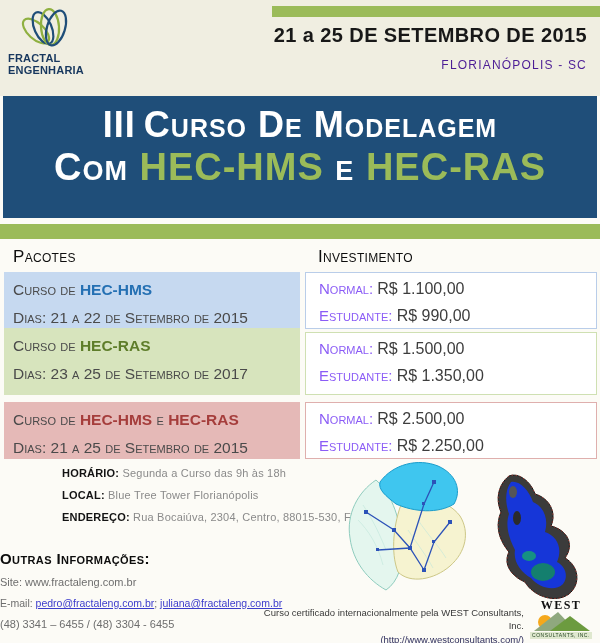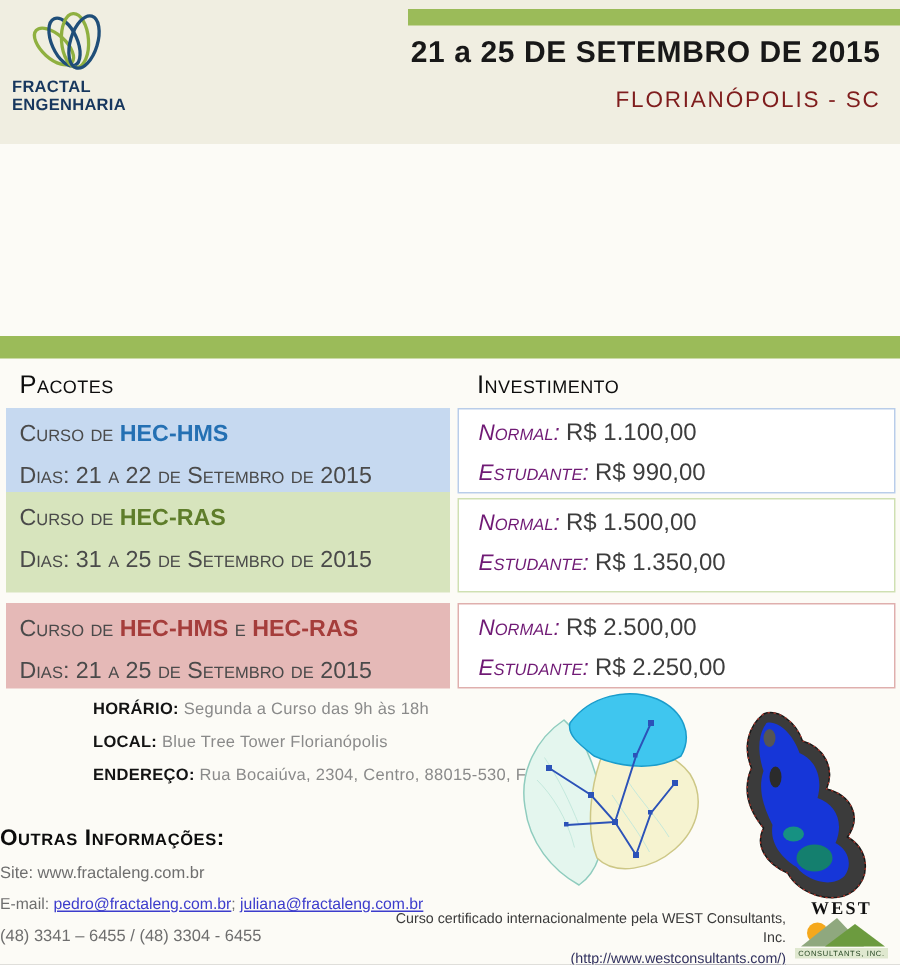--- a/index.html
+++ b/index.html
@@ -8,21 +8,21 @@
     position:relative; width:600px; height:643px; margin:0 auto;
     background:#fcfbf6; overflow:hidden;
   }
   
   .top{ position:absolute; left:0; top:0; width:600px; height:96px; background:#f0eee1; }
   .green-tab{ position:absolute; left:272px; right:0; top:6px; height:11px; background:#9bbb59; }
   .logo{ position:absolute; left:8px; top:4px; }
   .logo svg{ display:block; margin-left:12px; }
   .logo-text{ font-size:11px; font-weight:bold; color:#17375e; line-height:1.05; letter-spacing:.2px; margin-top:1px; }
   .hdr-date{ position:absolute; right:13px; top:24px; font-size:20px; font-weight:bold; color:#181818; letter-spacing:.4px; }
-  .hdr-city{ position:absolute; right:13px; top:58px; font-size:15px; color:#7f1d1d; letter-spacing:1.2px; }
+  .hdr-city{ position:absolute; right:13px; top:58px; font-size:12px; color:#4c1d95; letter-spacing:1.2px; }
   
   .banner{ position:absolute; left:3px; right:3px; top:96px; height:122px; background:#1f4e79;
            text-align:center; color:#fff; }
   .banner .l1{ margin-top:8px; font-size:36px; font-weight:bold; font-variant:small-caps; letter-spacing:1px; }
   .banner .l1 .roman{ font-variant:normal; margin-right:8px; }
   .banner .l2{ font-size:38px; font-weight:bold; font-variant:small-caps; letter-spacing:1px; margin-top:0px; }
   .green-text{ color:#9bbb59; }
   
   .divider{ position:absolute; left:0; top:224px; width:600px; height:15px; background:#9bbb59; }
   
@@ -36,21 +36,21 @@
   .row-blue  .cell-l{ background:#c6d9f0; } .row-blue  .cell-r{ border-color:#b9cde9; }
   .row-green .cell-l{ background:#d7e4bd; } .row-green .cell-r{ border-color:#cfe0b2; }
   .row-red   .cell-l{ background:#e5b9b7; } .row-red   .cell-r{ border-color:#dfafad; }
   .course-line{ font-size:15.5px; font-variant:small-caps; color:#4a4a4a; margin-bottom:10px; white-space:nowrap; }
   .course-name{ font-weight:bold; }
   .row-blue  .course-name{ color:#2470b3; }
   .row-green .course-name{ color:#5e7d2a; }
   .row-red   .course-name{ color:#a53d3b; }
   .dates-line{ font-size:15.5px; font-variant:small-caps; color:#4a4a4a; white-space:nowrap; }
   .price-line{ font-size:15px; margin-bottom:9px; white-space:nowrap; }
-  .price-label{ font-variant:small-caps; color:#701a75;font-style:italic; }
+  .price-label{ font-variant:small-caps; color:#8b5cf6; }
   .price-value{ color:#3d3d3d; font-size:16px; }
   
   .detail{ position:absolute; left:22px; font-size:11px; color:#8a8a8a; letter-spacing:.2px; }
   .detail b{ color:#131313;padding-left:40px; }
   .d0{ top:467px; } .d1{ top:489px; } .d2{ top:511px; }
   
   .map-basin{ position:absolute; left:338px; top:450px; }
   .map-flood{ position:absolute; left:473px; top:472px; }
   
   .contact{ position:absolute; left:0; top:550px; width:335px; text-align:left; }
@@ -82,41 +82,52 @@
       </svg>
       <div class="logo-text">
         <div>FRACTAL</div>
         <div>ENGENHARIA</div>
       </div>
     </div>
     <div class="hdr-date">21 a 25 DE SETEMBRO DE 2015</div>
     <div class="hdr-city">FLORIANÓPOLIS - SC</div>
   </div>
 
+  <div class="banner">
+    <div class="l1">
+      <span class="roman">III</span><span>Curso De Modelagem</span>
+    </div>
+    <div class="l2">
+      <span>Com</span>
+      <span class="green-text">HEC-HMS</span>
+      <span>e</span>
+      <span class="green-text">HEC-RAS</span>
+    </div>
+  </div>
 
   <div class="divider"></div>
 
   <div class="col-h c1">Pacotes</div>
   <div class="col-h c2">Investimento</div>
 
   <div class="price-row row-blue r0">
     <div class="cell-l">
       <div class="course-line"><span>Curso de </span><span class="course-name">HEC-HMS</span></div>
       <div class="dates-line">Dias: 21 a 22 de Setembro de 2015</div>
     </div>
     <div class="cell-r">
       <div class="price-line"><span class="price-label">Normal: </span><span class="price-value">R$ 1.100,00</span></div>
       <div class="price-line"><span class="price-label">Estudante: </span><span class="price-value">R$ 990,00</span></div>
     </div>
   </div>
 
   <div class="price-row row-green r1">
     <div class="cell-l">
       <div class="course-line"><span>Curso de </span><span class="course-name">HEC-RAS</span></div>
-      <div class="dates-line">Dias: 31 a 25 de Setembro de 2015</div>
+      <div class="dates-line">Dias: 23 a 25 de Setembro de 2017</div>
     </div>
     <div class="cell-r">
       <div class="price-line"><span class="price-label">Normal: </span><span class="price-value">R$ 1.500,00</span></div>
       <div class="price-line"><span class="price-label">Estudante: </span><span class="price-value">R$ 1.350,00</span></div>
     </div>
   </div>
 
   <div class="price-row row-red r2">
     <div class="cell-l">
       <div class="course-line"><span>Curso de </span><span class="course-name">HEC-HMS</span><span> e </span><span class="course-name">HEC-RAS</span></div>

